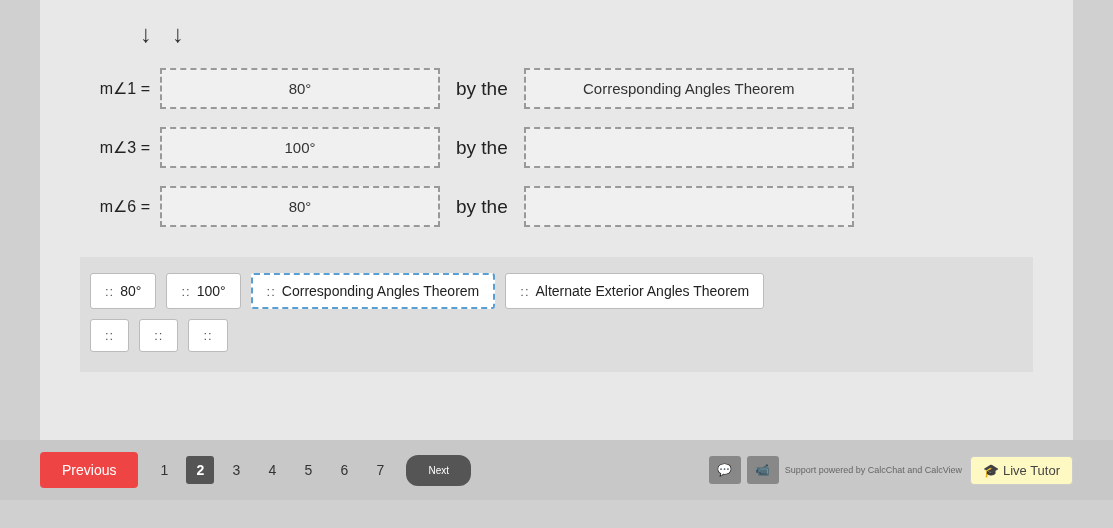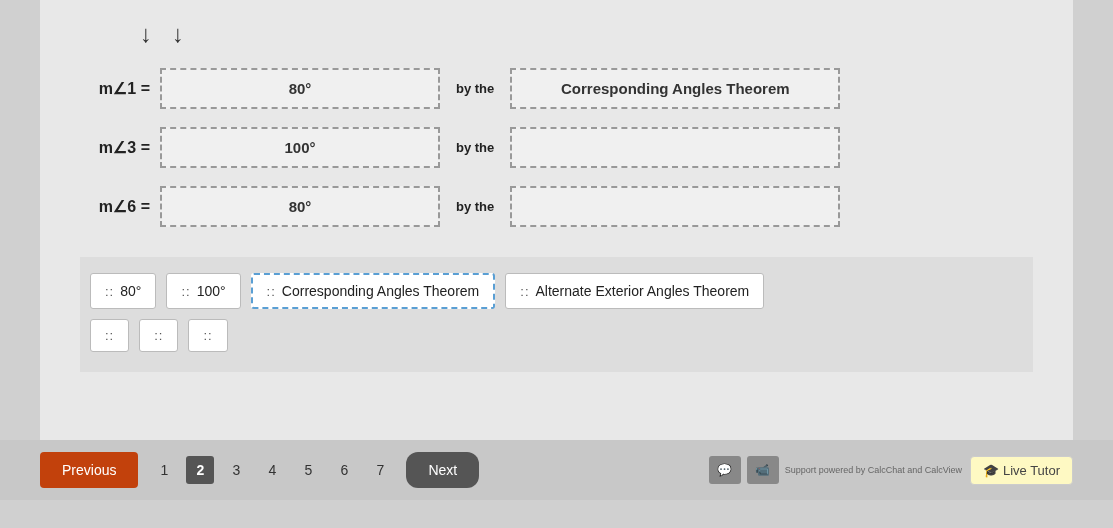--- a/index.html
+++ b/index.html
@@ -28,21 +28,20 @@
     .arrow-down {
       font-size: 24px;
       color: #333;
     }
 
     .equation-row {
       display: flex;
       align-items: center;
       margin-bottom: 18px;
       gap: 10px;
-      font-weight: bold;
     }
 
     .eq-label {
       font-size: 16px;
       color: #222;
       min-width: 70px;
       text-align: right;
     }
 
     .dashed-box {
@@ -53,21 +52,21 @@
       text-align: center;
       font-size: 15px;
       color: #333;
     }
 
     .dashed-box.wide {
       min-width: 330px;
     }
 
     .by-the-label {
-      font-size: 13px;
+      font-size: 19px;
       color: #222;
       margin: 0 6px;
     }
 
     .drag-chips-section {
       margin-top: 30px;
       padding: 16px 10px 10px 10px;
       background: #ddd;
     }
 
@@ -104,21 +103,21 @@
 
     .bottom-bar {
       background: #c8c8c8;
       padding: 12px 40px;
       display: flex;
       align-items: center;
       gap: 12px;
     }
 
     .prev-btn {
-      background: #c2410c;
+      background: #ef4444;
       color: #fff;
       border: none;
       border-radius: 4px;
       padding: 10px 22px;
       font-size: 14px;
       cursor: pointer;
     }
 
     .page-nums {
       display: flex;
@@ -143,21 +142,21 @@
       color: #fff;
       font-weight: bold;
     }
 
     .next-btn {
       background: #555;
       color: #fff;
       border: none;
       border-radius: 12px;
       padding: 10px 22px;
-      font-size: 14px;
+      font-size: 10px;
       cursor: pointer;
     }
 
     .bottom-right {
       margin-left: auto;
       display: flex;
       align-items: center;
       gap: 8px;
     }
 

